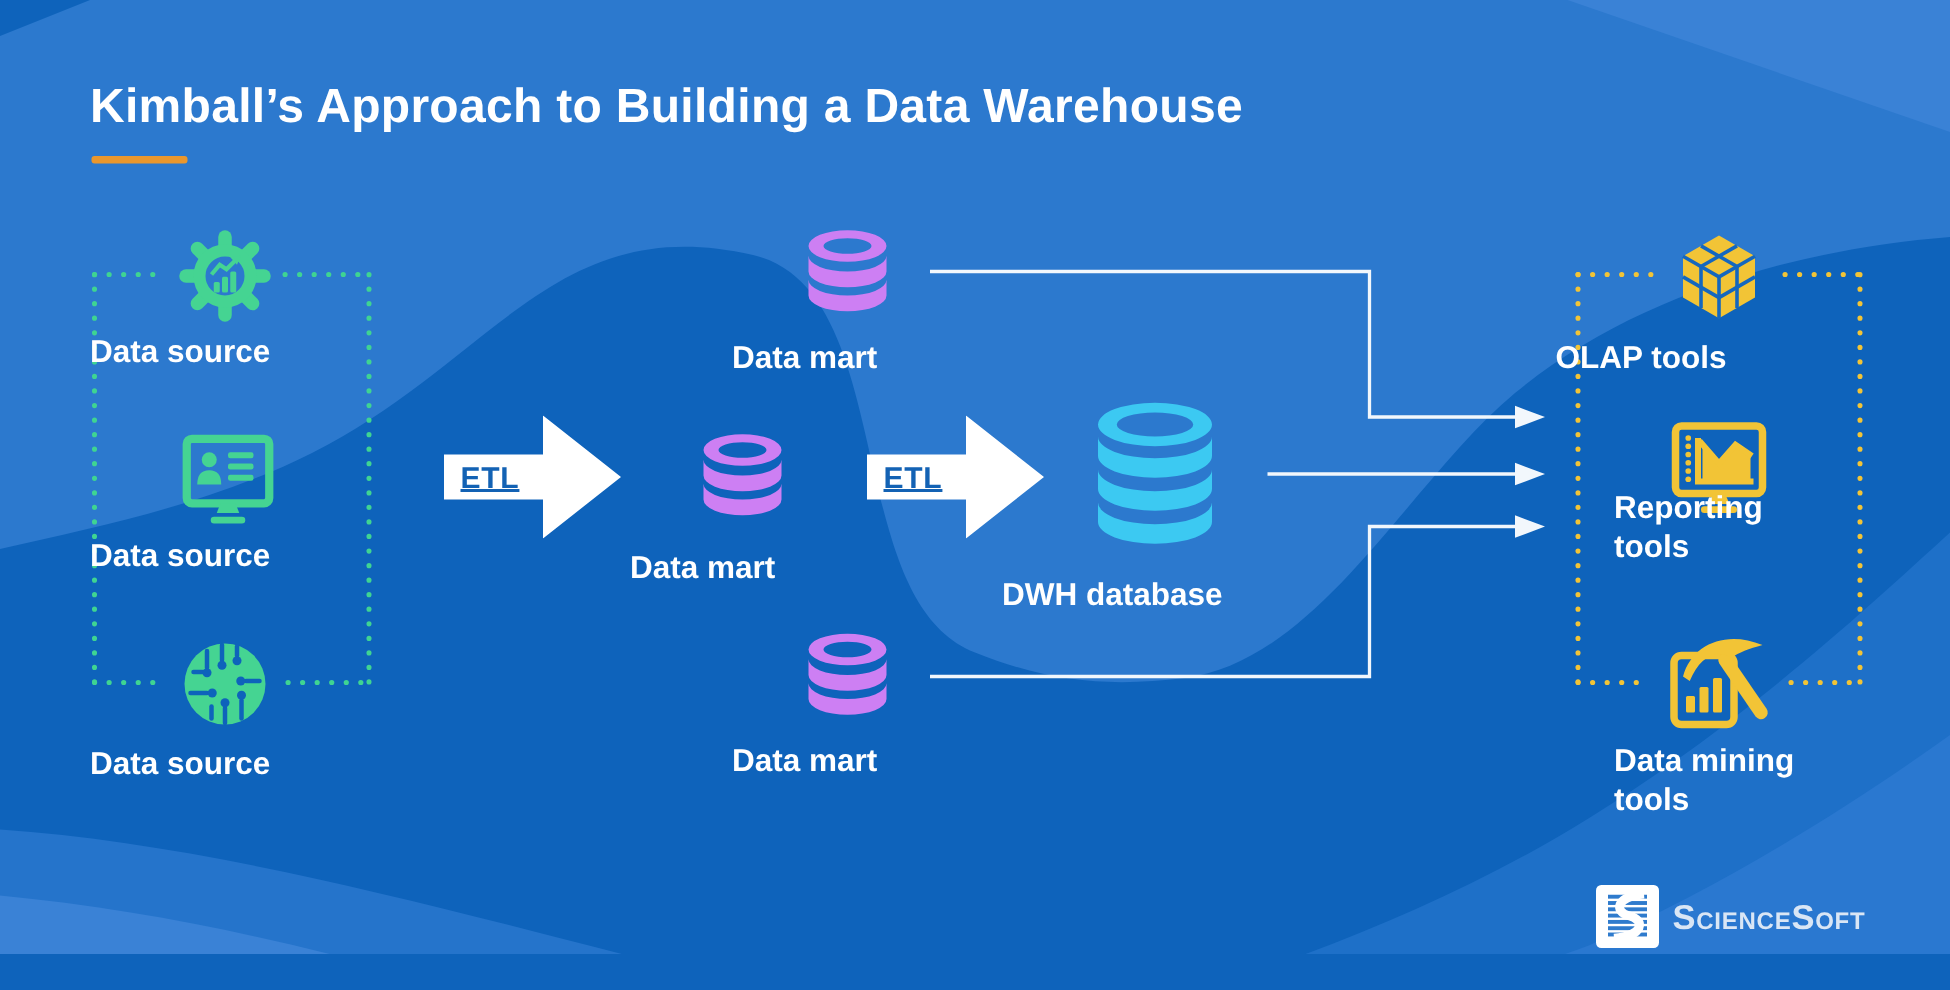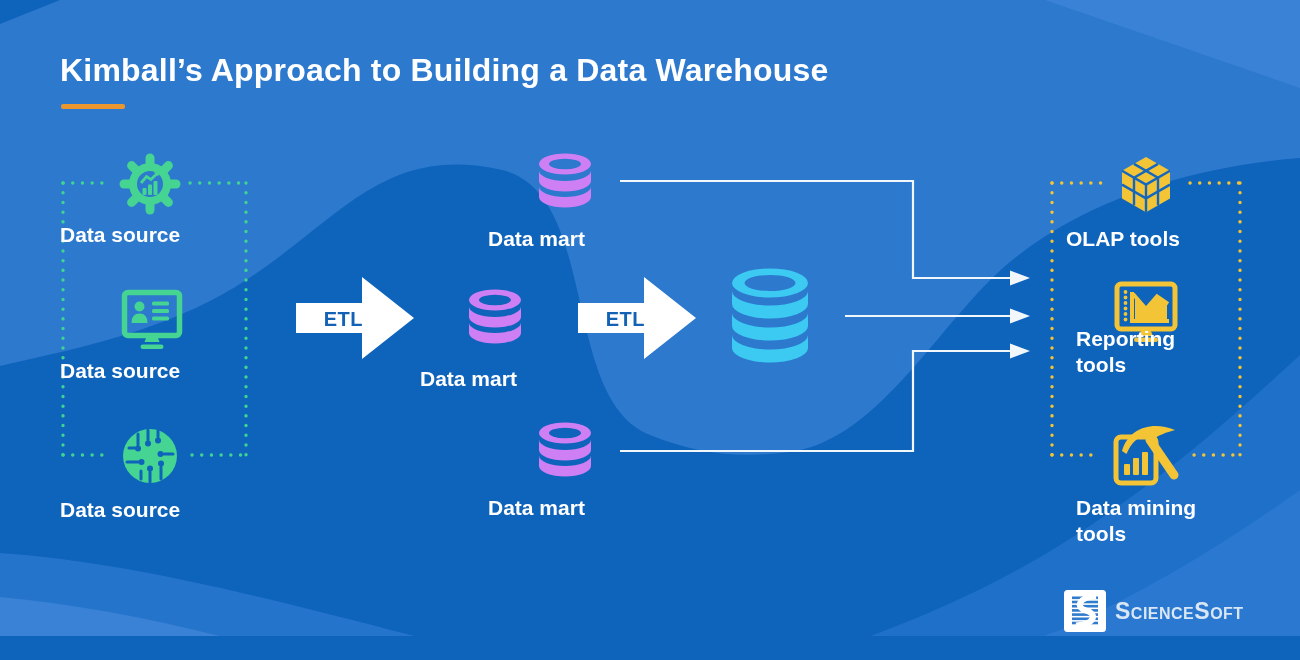--- a/index.html
+++ b/index.html
@@ -8,23 +8,23 @@
   .abs{position:absolute;}
   svg{display:block;}
   .bg{position:absolute;left:0;top:0;}
   .title{position:absolute;left:60px;top:52px;color:#FFFFFF;
          font-size:32px;font-weight:700;letter-spacing:.2px;white-space:nowrap;}
   .underline{position:absolute;left:61px;top:104px;width:64px;height:5px;
              background:#E9972E;border-radius:2px;}
   .lbl{position:absolute;color:#FFFFFF;font-weight:700;font-size:21px;
        text-align:left;line-height:26px;}
   .etl-wrap{position:absolute;width:118px;height:82px;}
-  .etl-text{position:absolute;left:1px;top:29px;width:66px;height:26px;
-            text-align:right;color:#1362B4;font-weight:700;font-size:20px;
-            letter-spacing:.5px;line-height:26px;}
+  .etl-text{position:absolute;left:11px;top:29px;width:66px;height:26px;
+            text-align:left;color:#1362B4;font-weight:700;font-size:20px;
+            letter-spacing:.5px;line-height:26px;text-decoration:underline;}
   .logo{position:absolute;left:1064px;top:590px;display:flex;align-items:flex-start;}
   .logo-text{margin-left:9px;color:#D9E6F5;font-weight:700;font-size:23px;
              font-variant:small-caps;letter-spacing:.5px;line-height:42px;}
 </style>
 </head>
 <body>
 
 <div class="stage">
 
   <svg class="bg" width="1300" height="660" viewBox="0 0 1300 660">
@@ -173,36 +173,37 @@
     <div class="etl-text">ETL</div>
   </div>
 
   <svg class="abs" style="left:728px;top:267px" width="84" height="101" viewBox="0 0 84 101">
     <path fill="#3CC9F2" fill-rule="evenodd" d="M4,16 a38,14.5 0 1 0 76,0 a38,14.5 0 1 0 -76,0 Z
              M16.5,16 a25.5,8 0 1 0 51,0 a25.5,8 0 1 0 -51,0 Z"></path>
     <path fill="#3CC9F2" d="M4,24 a38,14.5 0 0 0 76,0 v13 a38,14.5 0 0 1 -76,0 Z"></path>
     <path fill="#3CC9F2" d="M4,46 a38,14.5 0 0 0 76,0 v13 a38,14.5 0 0 1 -76,0 Z"></path>
     <path fill="#3CC9F2" d="M4,68 a38,14.5 0 0 0 76,0 v13 a38,14.5 0 0 1 -76,0 Z"></path>
   </svg>
+  <div class="lbl" style="left:668px;top:384px;width:200px">DWH database</div>
 
   <svg class="abs" style="left:1114px;top:153px" width="64" height="62" viewBox="0 0 64 62">
     <polygon points="32,4 56,17.8 56,45.4 32,59.2 8,45.4 8,17.8" fill="#F2C436"></polygon>
     <g stroke="#1467BF" stroke-width="2.4" fill="none">
       <path d="M32,31.6 V59.2"></path>
         <path d="M32,31.6 L8,17.8"></path>
         <path d="M32,31.6 L56,17.8"></path>
       <path d="M20,10.9 L44,24.7"></path>
         <path d="M44,10.9 L20,24.7"></path>
       <path d="M20,24.7 V52.3"></path>
         <path d="M8,31.6 L32,45.4"></path>
       <path d="M44,24.7 V52.3"></path>
         <path d="M56,31.6 L32,45.4"></path>
     </g>
   </svg>
-  <div class="lbl" style="left:1066px;top:226px;width:160px">OLAP tools</div>
+  <div class="lbl" style="left:1037px;top:226px;width:160px">OLAP tools</div>
 
   <svg class="abs" style="left:1112px;top:279px" width="68" height="66" viewBox="0 0 68 66">
     <rect x="5" y="5" width="58" height="45" rx="4" fill="none" stroke="#F2C436" stroke-width="5"></rect>
     <g fill="#F2C436">
       <circle cx="13.5" cy="13" r="1.9"></circle>
         <circle cx="13.5" cy="18.5" r="1.9"></circle>
       <circle cx="13.5" cy="24" r="1.9"></circle>
         <circle cx="13.5" cy="29.5" r="1.9"></circle>
       <circle cx="13.5" cy="35" r="1.9"></circle>
         <circle cx="13.5" cy="40.5" r="1.9"></circle>

